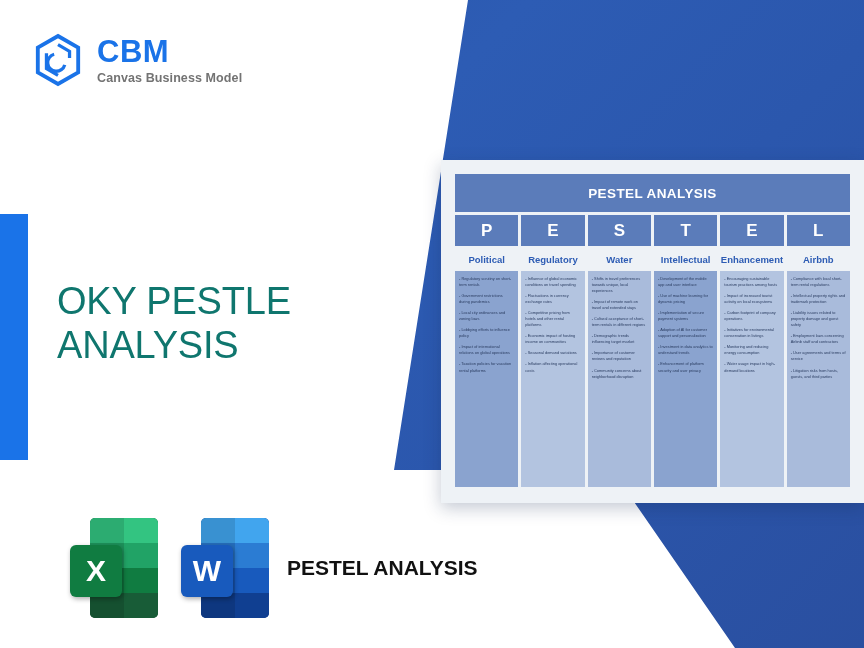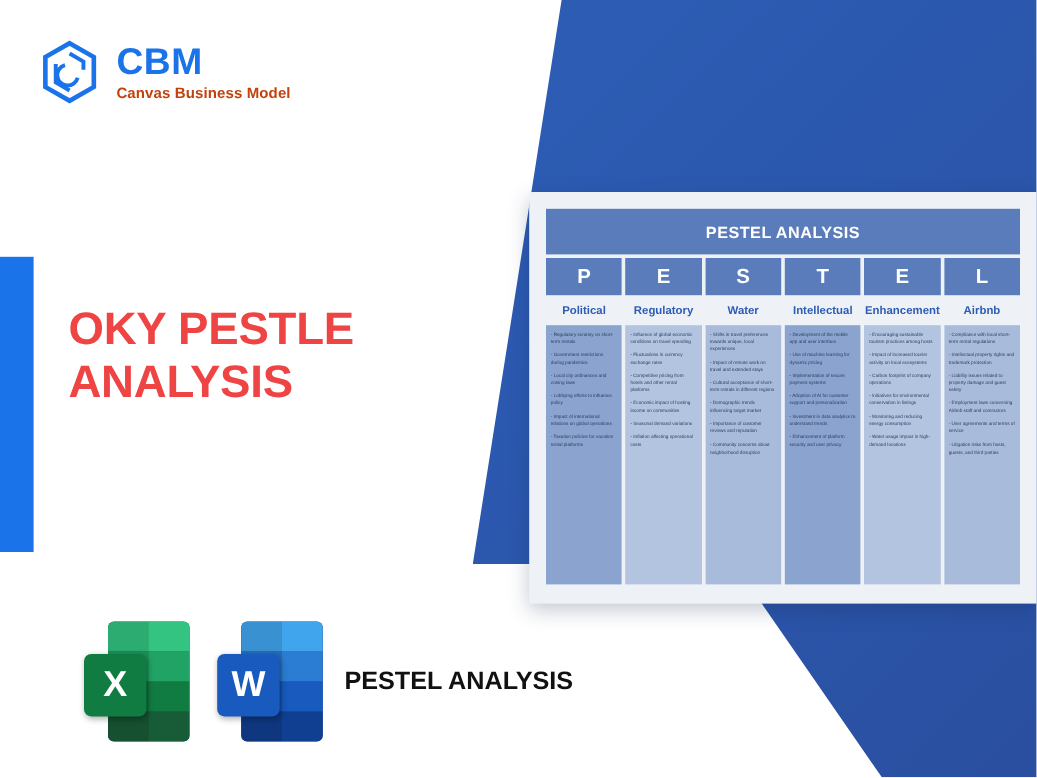--- a/index.html
+++ b/index.html
@@ -32,27 +32,27 @@
   }
 
   
   #logo-block{position:absolute;left:33px;top:33px;display:flex;align-items:center;gap:14px;}
   #logo-mark{width:50px;height:54px;flex:none;}
   #logo-text{display:flex;flex-direction:column;line-height:1;}
   #logo-title{
     font-size:31px;font-weight:bold;color:#1a73e8;letter-spacing:0.5px;
   }
   #logo-sub{
-    font-size:12.5px;font-weight:bold;color:#c2410c;margin-top:5px;letter-spacing:0.1px;
+    font-size:12.5px;font-weight:bold;color:#737373;margin-top:5px;letter-spacing:0.1px;
   }
 
   
   #headline{
-    position:absolute;left:57px;top:253px;width:360px;
-    font-size:38px;font-weight:bold;color:#ef4444;line-height:1.16;
+    position:absolute;left:57px;top:279px;width:360px;
+    font-size:38px;font-weight:normal;color:#0f766e;line-height:1.16;
     letter-spacing:-0.2px;
   }
 
   
   #office-row{position:absolute;left:70px;top:515px;display:flex;align-items:center;}
   .office-icon{position:relative;width:88px;height:106px;flex:none;}
   #word-icon{margin-left:23px;}
   .oi-body{position:absolute;right:0;top:3px;width:68px;height:100px;border-radius:5px;overflow:hidden;}
   .oi-body .band{position:absolute;left:0;width:100%;}
   .oi-tile{

